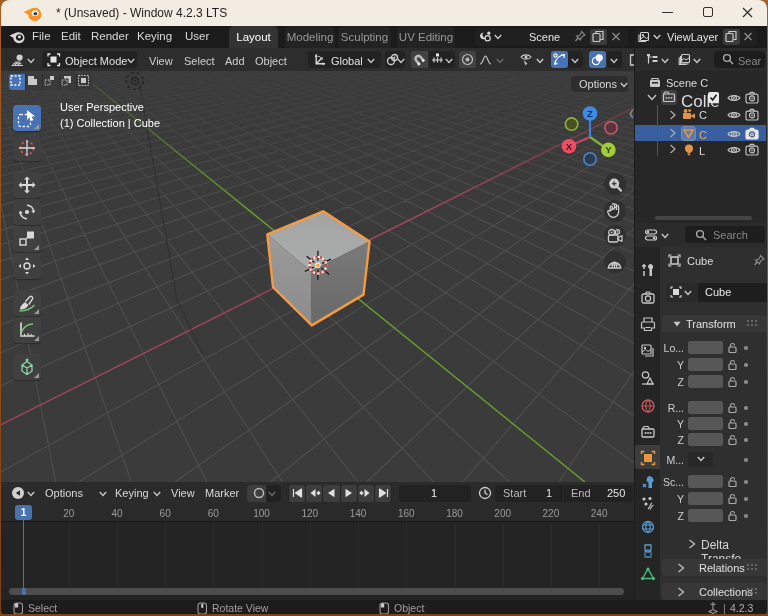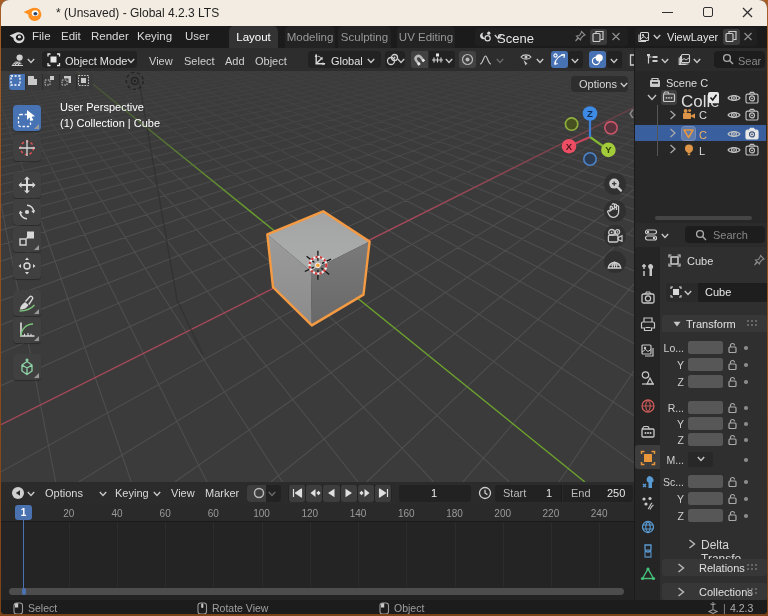--- a/index.html
+++ b/index.html
@@ -31,21 +31,21 @@
 <div class="win">
 <div class="abs titlebar">
 <div class="abs" style="left:22px;top:5px">
         <svg width="20" height="16" viewBox="0 0 20 16">
           <path d="M0.6 6.9 L8.3 3.4 C11.8 2.0 15.6 3.4 17.3 6.0 C19.3 9.1 18.3 13.1 15.2 15.0 C12.1 16.9 8.1 16.0 6.2 13.0 C5.5 11.9 5.2 10.7 5.3 9.5 Z" fill="#ff9021"></path>
           <path d="M12.2 3.2 C14.2 3.1 16.2 4.1 17.3 6.0 L9.5 5.9 Z" fill="#ff9021"></path>
           <ellipse cx="12.1" cy="8.2" rx="3.4" ry="2.9" fill="#ffffff"></ellipse>
           <ellipse cx="12.4" cy="8.7" rx="2.0" ry="1.8" fill="#2b4a6f"></ellipse>
         </svg>
       </div>
-<div class="abs" style="left:55px;top:6px">* (Unsaved) - Global 4.2.3 LTS</div>
+<div class="abs" style="left:55px;top:6px">* (Unsaved) - Window 4.2.3 LTS</div>
 <div class="abs" style="left:661px;top:12px;width:11px;height:1.4px;background:#303030"></div>
 <div class="abs" style="left:702px;top:7px;width:9.5px;height:9.5px;border:1.3px solid #303030;border-radius:2px"></div>
 <div class="abs" style="left:741px;top:7px">
         <svg width="11" height="11" viewBox="0 0 11 11" style="">
           <path d="M1 1 L10 10 M10 1 L1 10" stroke="#303030" stroke-width="1.3"></path>
         </svg>
       </div>
 </div>
 <div class="abs menubar">
 <div class="abs" style="left:8px;top:4px">
@@ -69,21 +69,21 @@
           <path d="M4.5 2.5 a3.4 3.4 0 1 0 2.4 5.8 a3.4 3.4 0 0 1 -2.4 -5.8" fill="#d8d8d8"></path>
           <circle cx="8.6" cy="8.2" r="2.6" fill="none" stroke="#d8d8d8" stroke-width="1.2"></circle>
           <circle cx="9.8" cy="3.2" r="1.6" fill="#d8d8d8"></circle>
         </svg>
       </div>
 <div class="abs" style="left:493px;top:8px">
         <svg width="8" height="6" viewBox="0 0 8 6" style="">
           <path d="M0.8 1.0 L4 4.4 L7.2 1.0" fill="none" stroke="#c8c8c8" stroke-width="1.4"></path>
         </svg>
       </div>
-<div class="abs" style="left:496px;top:5px;font-size:13px;color:#e5e5e5">Scene</div>
+<div class="abs" style="left:528px;top:5px;font-size:11px;color:#e5e5e5">Scene</div>
 <div class="abs" style="left:573px;top:4px">
         <svg width="13" height="13" viewBox="0 0 13 13" style="">
           <path d="M7.5 1.5 L11 5 L9.5 5.5 L7 8 L6.5 10 L4.5 8 L1.5 11 L4 7.5 L2.5 6 L5.5 5.5 L7 3 Z" fill="none" stroke="#8a8a8a" stroke-width="1.1"></path>
         </svg>
       </div>
 <div class="abs" style="left:589px;top:3px;width:17px;height:16px;background:#3b3b3b;border-radius:3px"></div>
 <div class="abs" style="left:591px;top:4px">
         <svg width="13" height="13" viewBox="0 0 13 13" style="">
           <rect x="1" y="3.5" width="7" height="8" rx="1" fill="none" stroke="#cccccc" stroke-width="1.2"></rect>
           <path d="M4 3.5 V1.5 h7 v8 h-2.5" fill="none" stroke="#cccccc" stroke-width="1.2"></path>

